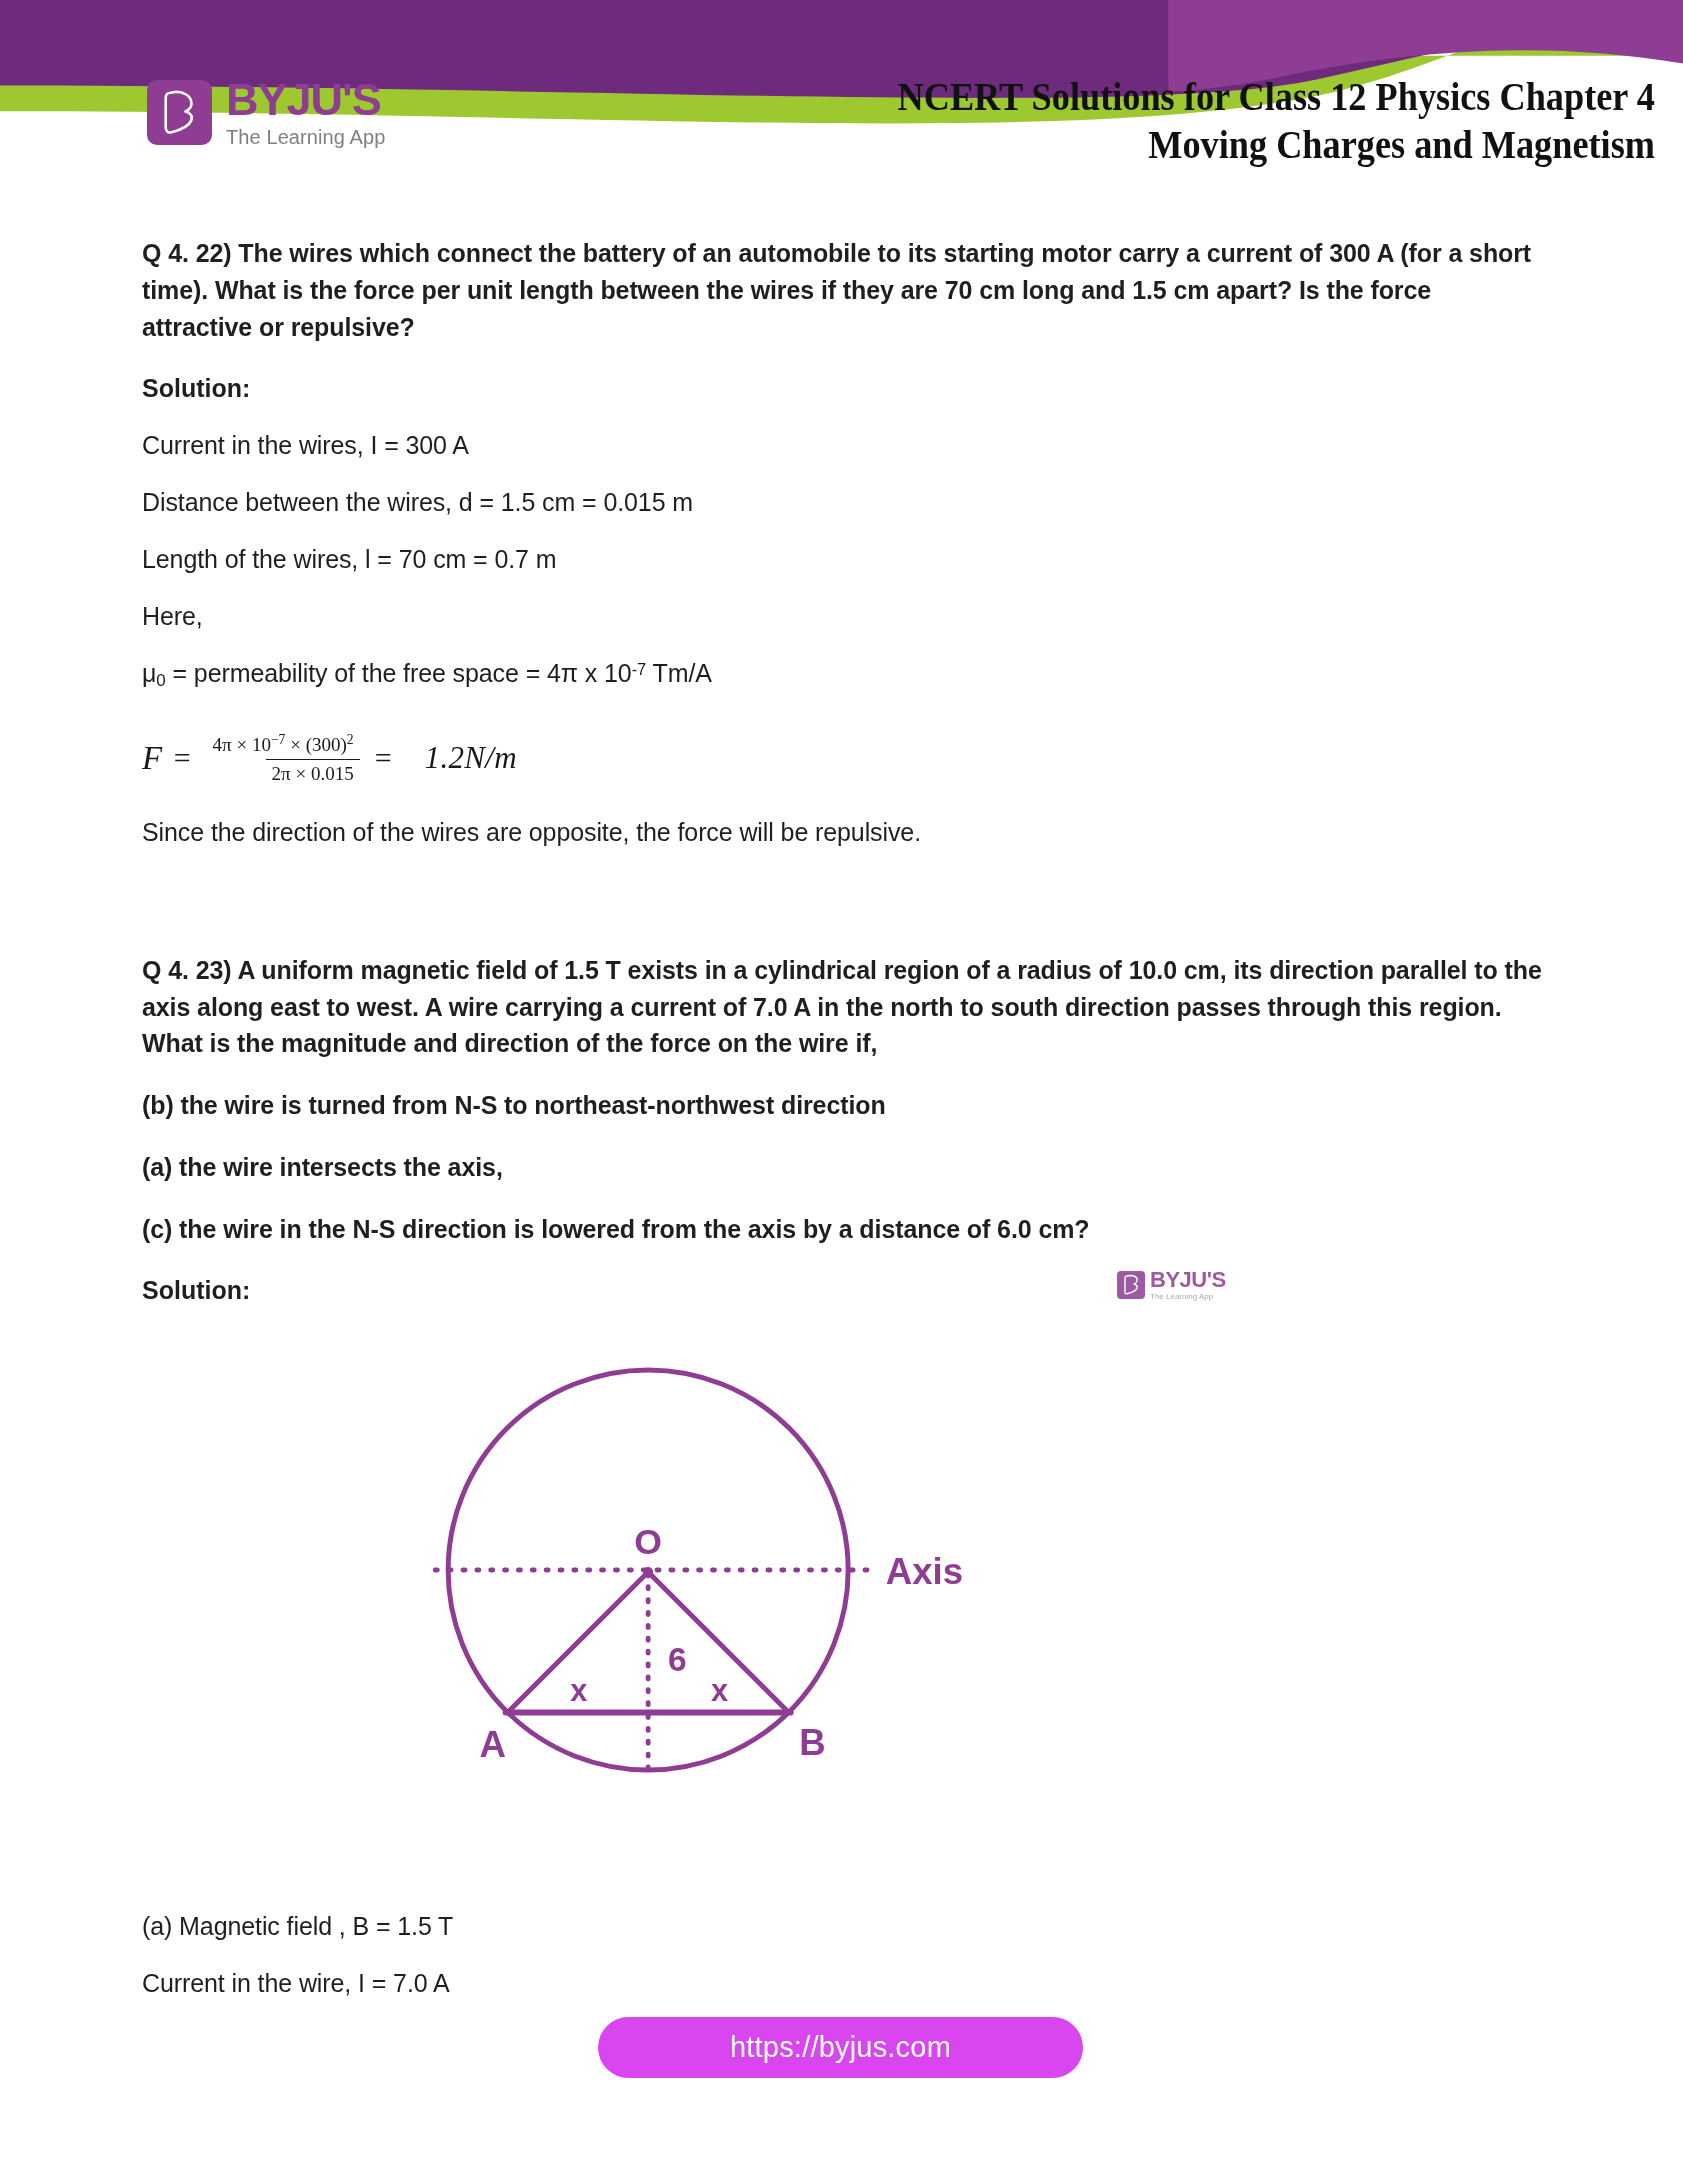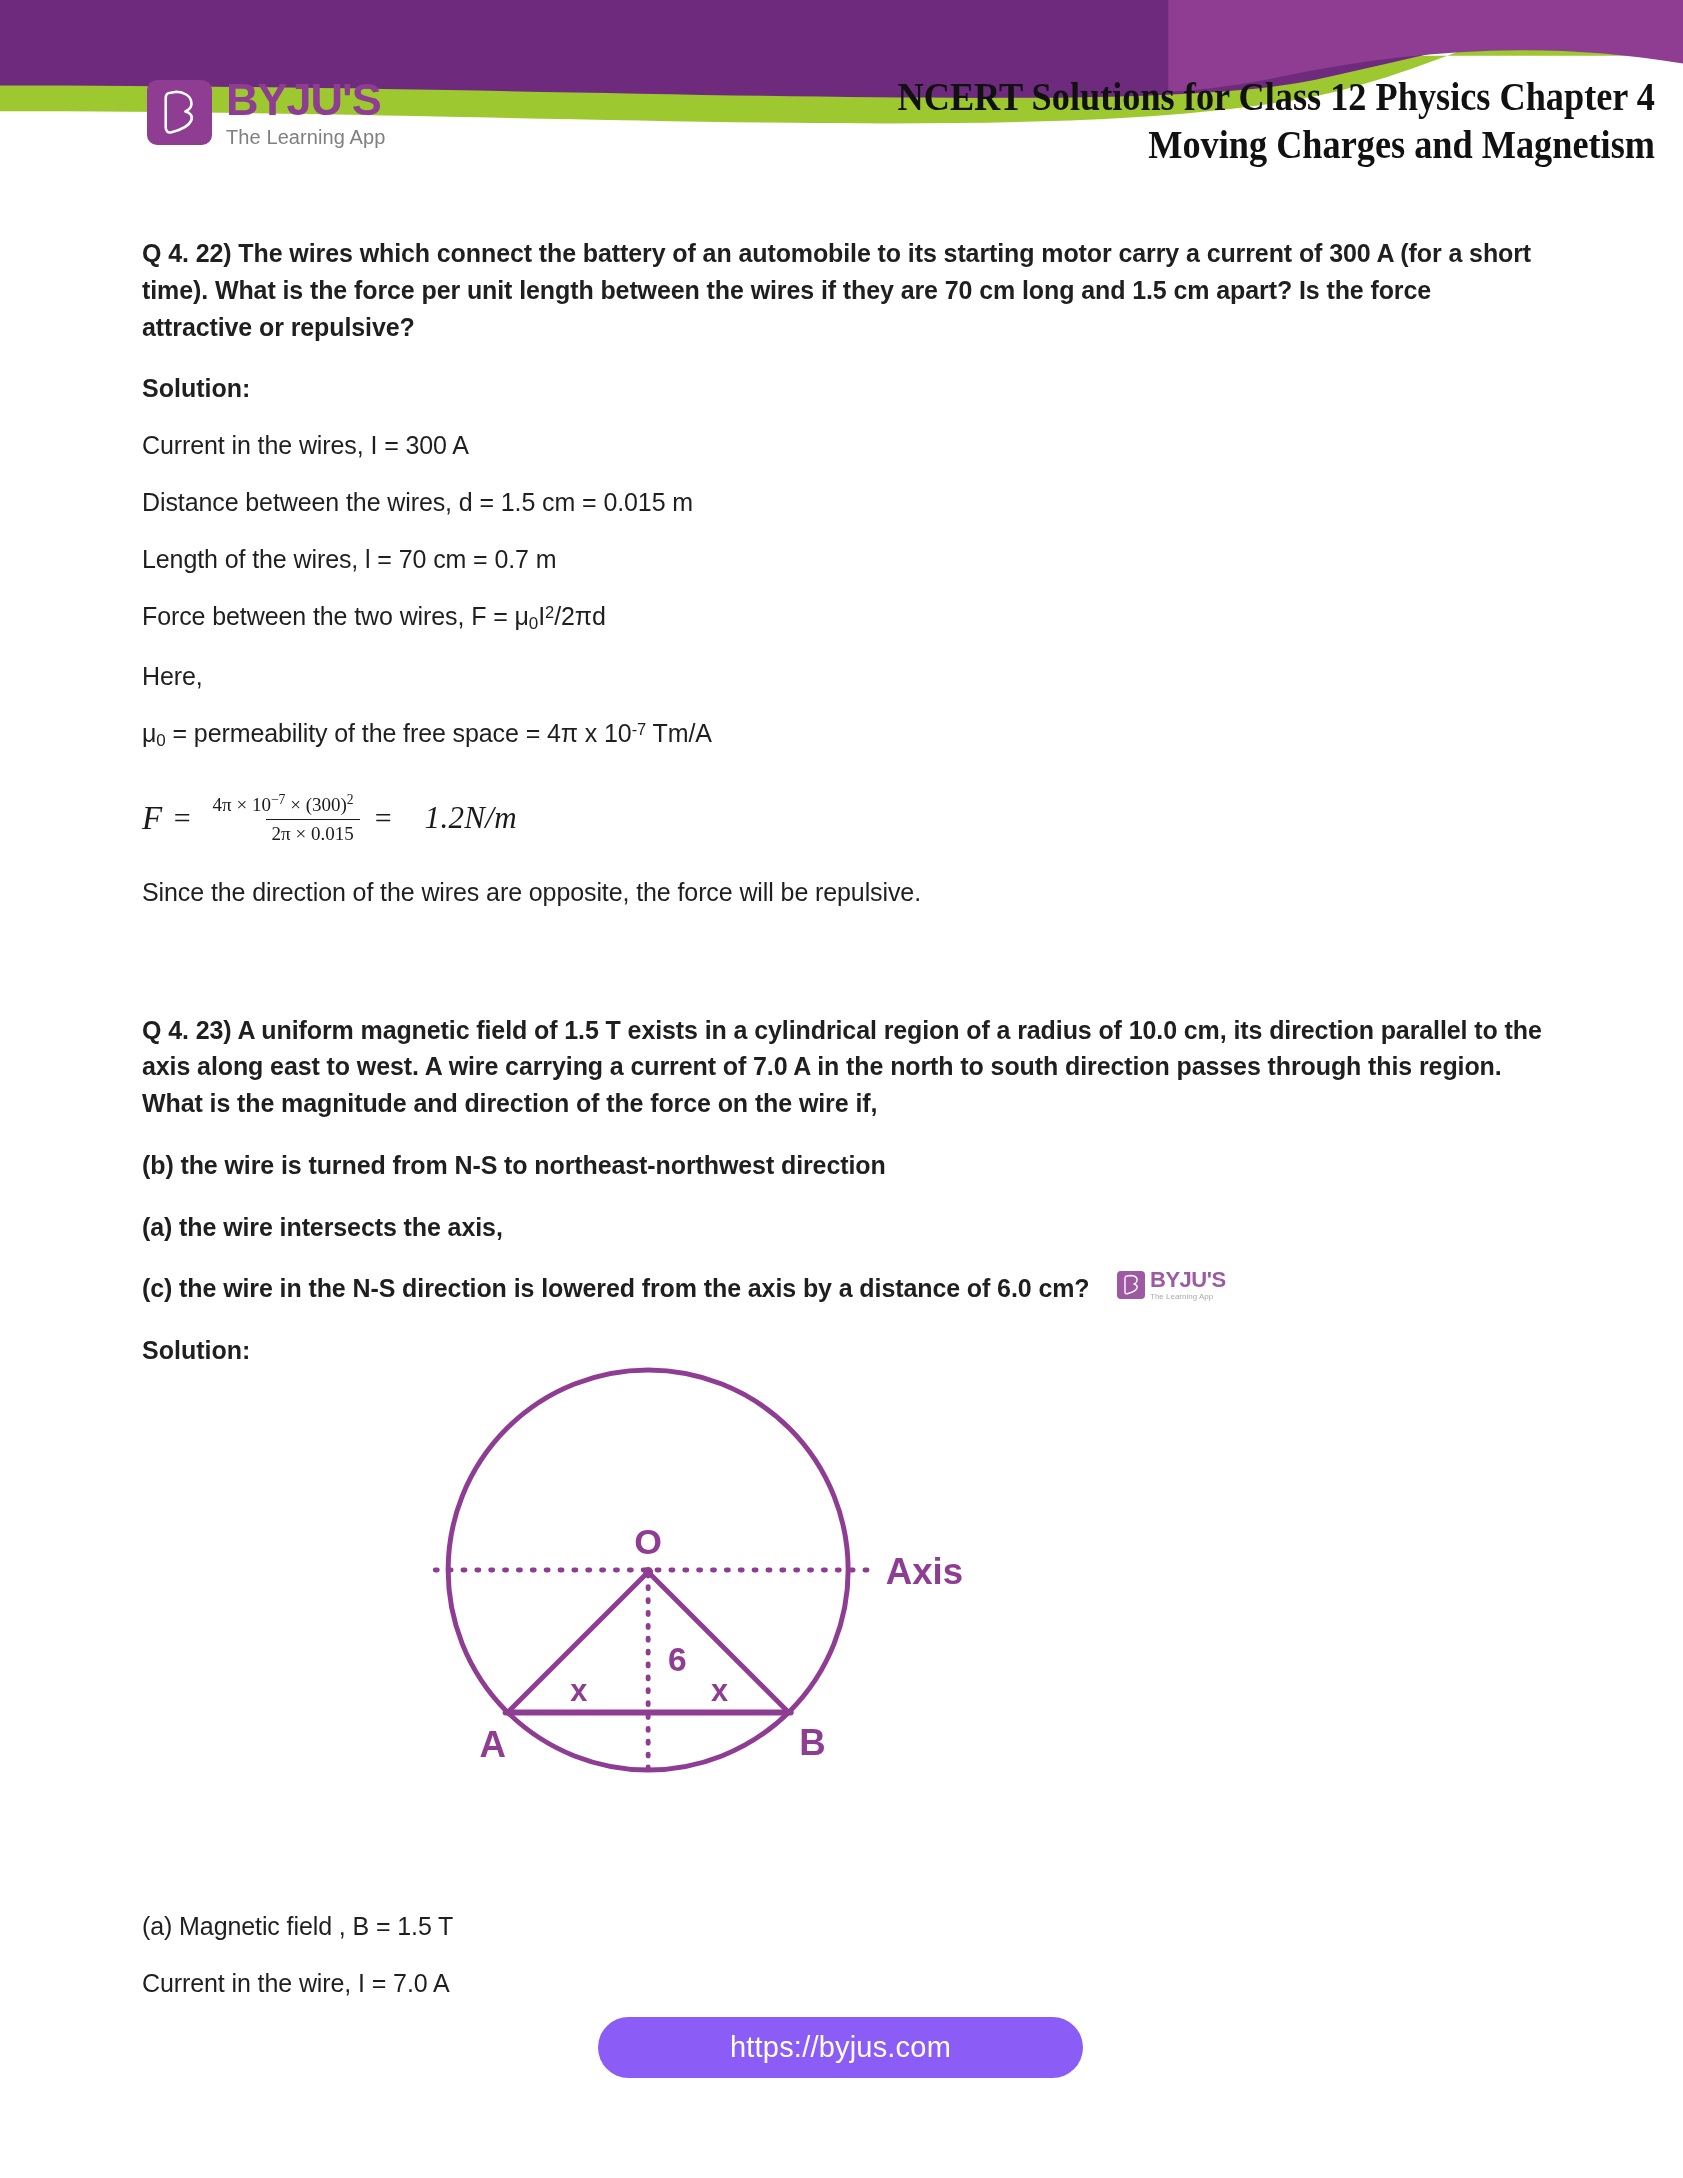--- a/index.html
+++ b/index.html
@@ -185,21 +185,21 @@
   }
 
   
   #footer-link {
     position: absolute;
     left: 598px;
     top: 2017px;
     width: 485px;
     height: 61px;
     border-radius: 31px;
-    background: #8b5cf6;
+    background: #d946ef;
     display: flex;
     align-items: center;
     justify-content: center;
     color: #ffffff;
     font-family: "Liberation Sans", sans-serif;
     font-size: 29px;
     letter-spacing: 0.2px;
     text-decoration: none;
   }
 </style>
@@ -238,21 +238,20 @@
 <div id="doc-body">
 
   <p class="q-text">Q 4. 22) The wires which connect the battery of an automobile to its starting motor carry a current of 300 A (for a short time). What is the force per unit length between the wires if they are 70 cm long and 1.5 cm apart? Is the force attractive or repulsive?</p>
 
   <p class="sol-label">Solution:</p>
 
   <p class="body-line">Current in the wires, I = 300 A</p>
   <p class="body-line">Distance between the wires, d = 1.5 cm = 0.015 m</p>
   <p class="body-line">Length of the wires, l = 70 cm = 0.7 m</p>
 
-  <p class="body-line"><span>Force between the two wires, F = μ</span><sub>0</sub><span>I</span><sup>2</sup><span>/2πd</span></p>
 
   <p class="body-line">Here,</p>
 
   <p class="body-line"><span>μ</span><sub>0</sub><span> = permeability of the free space = 4π x 10</span><sup>-7</sup><span> Tm/A</span></p>
 
   <div id="formula-block">
     <span class="f-var">F</span>
     <span class="f-eq">=</span>
     <span class="f-frac">
       <span class="f-num"><span>4π × 10</span><sup>−7</sup>

